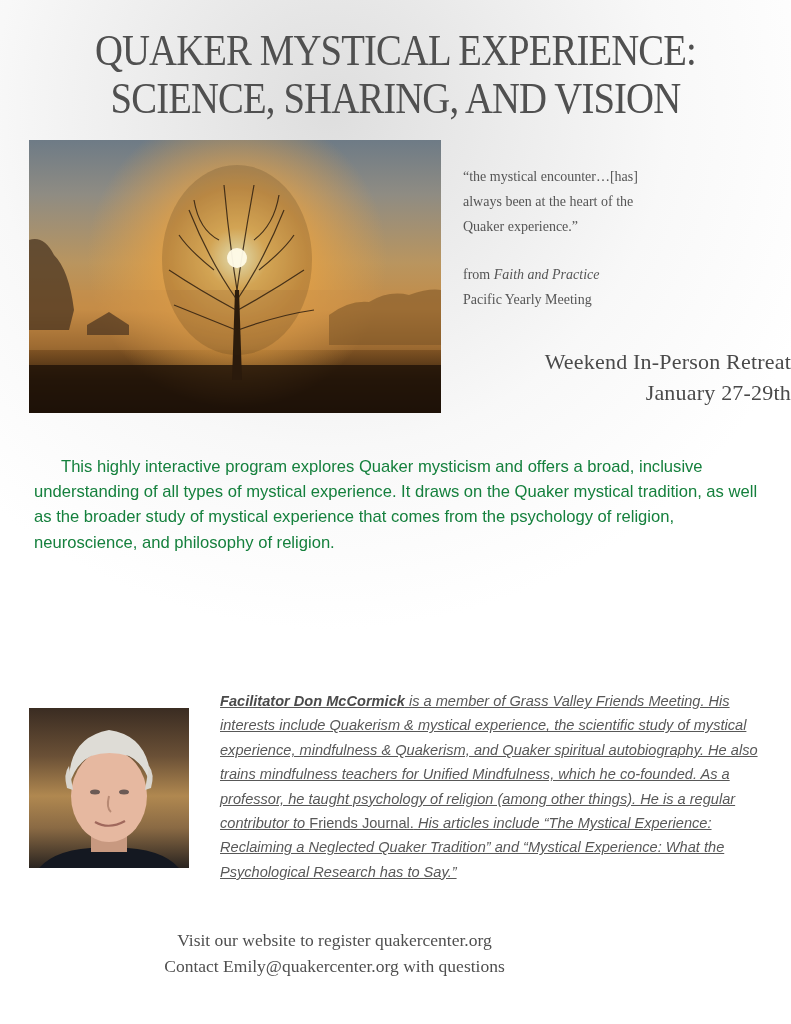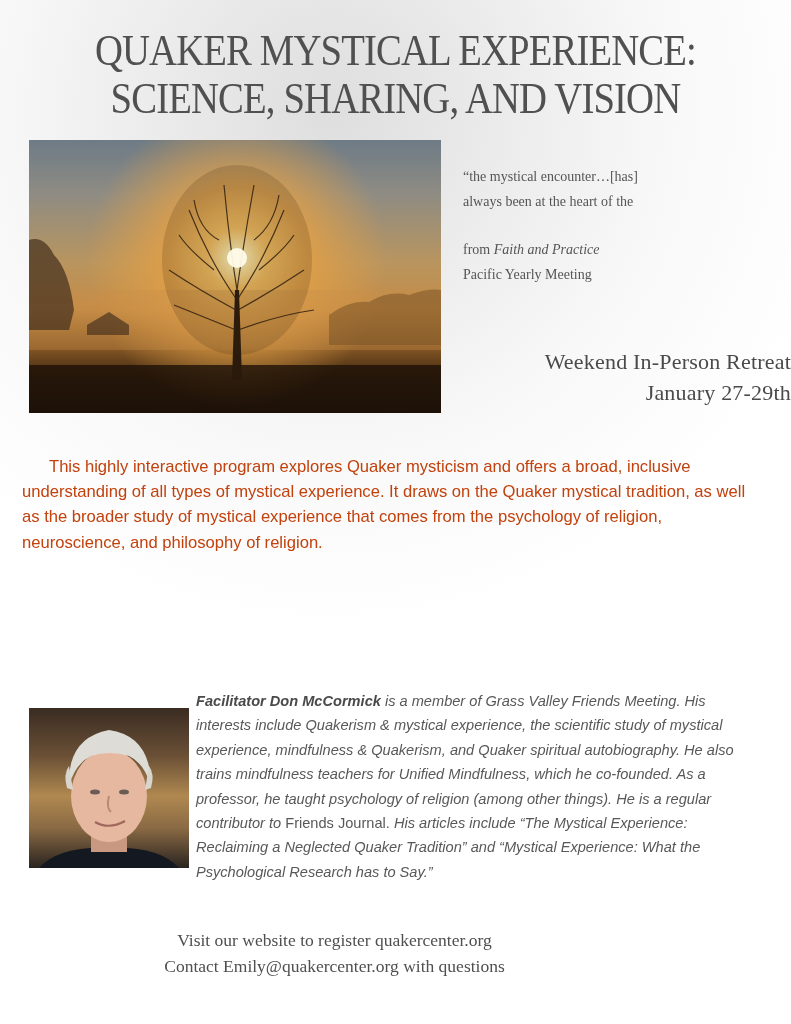--- a/index.html
+++ b/index.html
@@ -58,46 +58,47 @@
       text-align: right;
       font-family: "Liberation Serif", serif;
       font-size: 22px;
       line-height: 31px;
       color: #4a4a4a;
       letter-spacing: 0.2px;
     }
 
     .description {
       position: absolute;
-      left: 22px; top: 454px;
+      left: 34px; top: 454px;
       width: 740px;
       font-family: "Liberation Sans", sans-serif;
       font-size: 16.6px;
       line-height: 25.2px;
-      color: #c2410c;
+      color: #15803d;
     }
     .description p { margin: 0; text-indent: 27px; }
 
     .portrait {
       position: absolute;
       left: 29px; top: 708px;
       width: 160px; height: 160px;
       overflow: hidden;
       background: linear-gradient(180deg, #3a2c22 0%, #6a5036 30%, #b08850 55%, #8a6a44 75%, #2a2420 100%);
     }
 
     .bio {
       position: absolute;
-      left: 196px; top: 689px;
+      left: 220px; top: 689px;
       width: 560px;
       font-family: "Liberation Sans", sans-serif;
       font-size: 14.6px;
       line-height: 24.4px;
       color: #585858;
       font-style: italic;
+      text-decoration: underline;
     }
     .bio .name { font-weight: bold; color: #4a4a4a; }
     .bio .upright { font-style: normal; }
 
     .footer {
       position: absolute;
       left: 0; top: 928px;
       width: 669px;
       text-align: center;
       font-family: "Liberation Serif", serif;
@@ -148,20 +149,21 @@
 
       <ellipse cx="208" cy="120" rx="75" ry="95" fill="#3a2612" opacity="0.18"></ellipse>
 
       <circle cx="208" cy="118" r="10" fill="#fffbe8" opacity="0.95"></circle>
     </svg>
   </div>
 
   <div class="quote">
     <div>“the mystical encounter…[has]</div>
     <div>always been at the heart of the</div>
+    <div>Quaker experience.”</div>
     <div class="source">
       <span>from </span><span class="source-title">Faith and Practice</span>
     </div>
     <div>Pacific Yearly Meeting</div>
   </div>
 
   <div class="retreat">
     <div>Weekend In-Person Retreat</div>
     <div>January 27-29th</div>
   </div>

